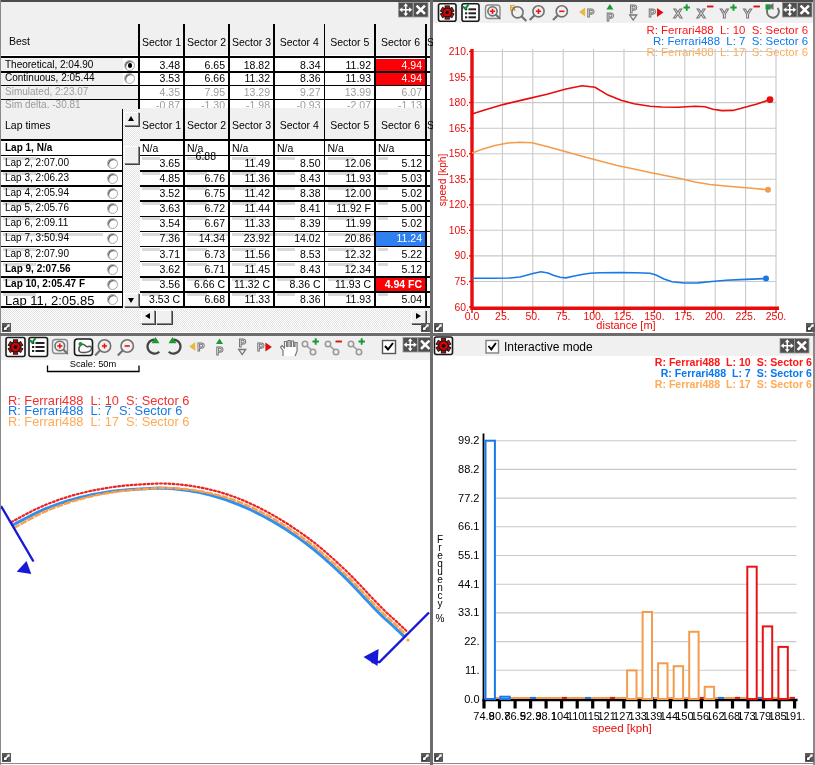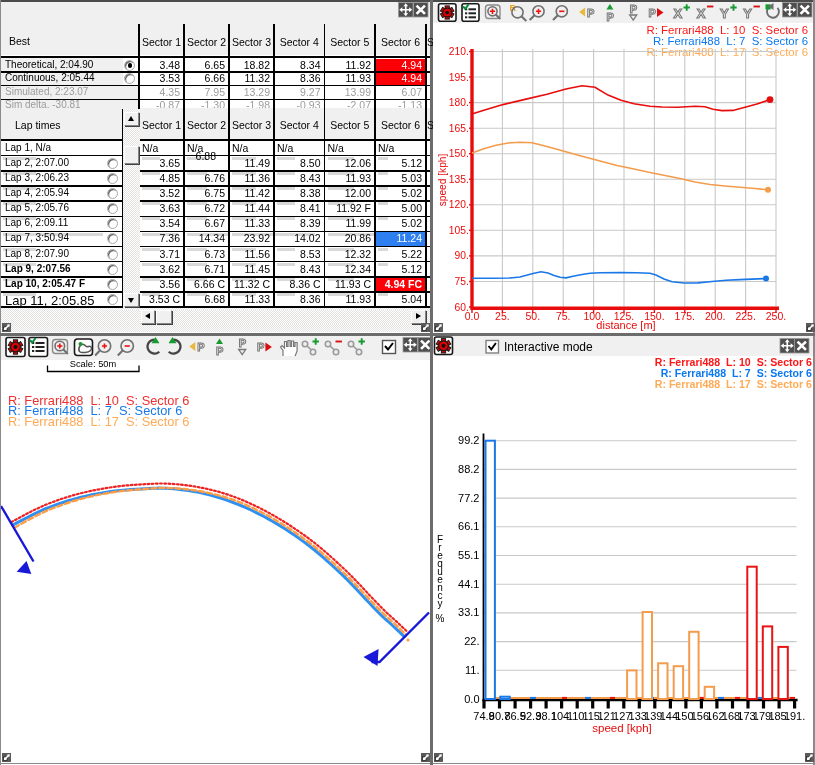--- a/index.html
+++ b/index.html
@@ -68,30 +68,30 @@
 <div class="cellnum" style="left:124px;top:97.25px;width:55px;color:#9c9c9c">-0.87</div>
 <div class="cellnum" style="left:169px;top:97.25px;width:55px;color:#9c9c9c">-1.30</div>
 <div class="cellnum" style="left:214px;top:97.25px;width:55px;color:#9c9c9c">-1.98</div>
 <div class="cellnum" style="left:259px;top:97.25px;width:60.5px;color:#9c9c9c">-0.93</div>
 <div class="cellnum" style="left:309.5px;top:97.25px;width:60.5px;color:#9c9c9c">-2.07</div>
 <div class="cellnum" style="left:360px;top:97.25px;width:61px;color:#9c9c9c">-1.13</div>
 <div class="abs" style="left:0px;top:69.0px;width:429px;height:1.6px;background:#000"></div>
 <div class="abs" style="left:0px;top:82.8px;width:429px;height:1.6px;background:#000"></div>
 <div class="abs" style="left:0px;top:96.5px;width:429px;height:1.6px;background:#000"></div>
 <div class="abs" style="left:0;top:106px;width:429px;height:32px;background:#f0f0f0"></div>
-<div class="abs" style="left:14px;top:116.5px;font-size:10.5px">Lap times</div>
+<div class="abs" style="left:4px;top:116.5px;font-size:10.5px">Lap times</div>
 <div class="abs" style="left:138px;top:117px;width:45px;font-size:10.5px;text-align:center">Sector 1</div>
 <div class="abs" style="left:183px;top:117px;width:45px;font-size:10.5px;text-align:center">Sector 2</div>
 <div class="abs" style="left:228px;top:117px;width:45px;font-size:10.5px;text-align:center">Sector 3</div>
 <div class="abs" style="left:273px;top:117px;width:50.5px;font-size:10.5px;text-align:center">Sector 4</div>
 <div class="abs" style="left:323.5px;top:117px;width:50.5px;font-size:10.5px;text-align:center">Sector 5</div>
 <div class="abs" style="left:374px;top:117px;width:51px;font-size:10.5px;text-align:center">Sector 6</div>
 <div class="abs" style="left:426px;top:117px;font-size:10.5px">S</div>
 <div class="abs" style="left:0px;top:136.70000000000002px;width:429px;height:2.2px;background:#000"></div>
-<div class="abs" style="left:4px;top:139.665px;font-size:10px;font-weight:normal;white-space:nowrap">Lap 1, N/a</div>
+<div class="abs" style="left:4px;top:139.665px;font-size:10px;font-weight:bold;white-space:nowrap">Lap 1, N/a</div>
 <div class="abs" style="left:141px;top:139.665px;font-size:10.5px">N/a</div>
 <div class="abs" style="left:186px;top:139.665px;font-size:10.5px">N/a</div>
 <div class="abs" style="left:231px;top:139.665px;font-size:10.5px">N/a</div>
 <div class="abs" style="left:276px;top:139.665px;font-size:10.5px">N/a</div>
 <div class="abs" style="left:326.5px;top:139.665px;font-size:10.5px">N/a</div>
 <div class="abs" style="left:377px;top:139.665px;font-size:10.5px">N/a</div>
 <div class="abs" style="left:0px;top:152.98px;width:429px;height:1.5px;background:#000"></div>
 <div class="abs" style="left:2px;top:154.92999999999998px;width:33px;height:3px;background:#d9d9d9"></div>
 <div class="abs" style="left:4px;top:154.795px;font-size:10px;font-weight:normal;white-space:nowrap">Lap 2, 2:07.00</div>
 <div class="abs" style="left:105.5px;top:155.795px;width:11px;height:11px;border-radius:50%;border:1.3px solid #a8a8a8;background:#fff;box-shadow:inset 1.2px 1.2px 0 #6a6a6a"></div>

